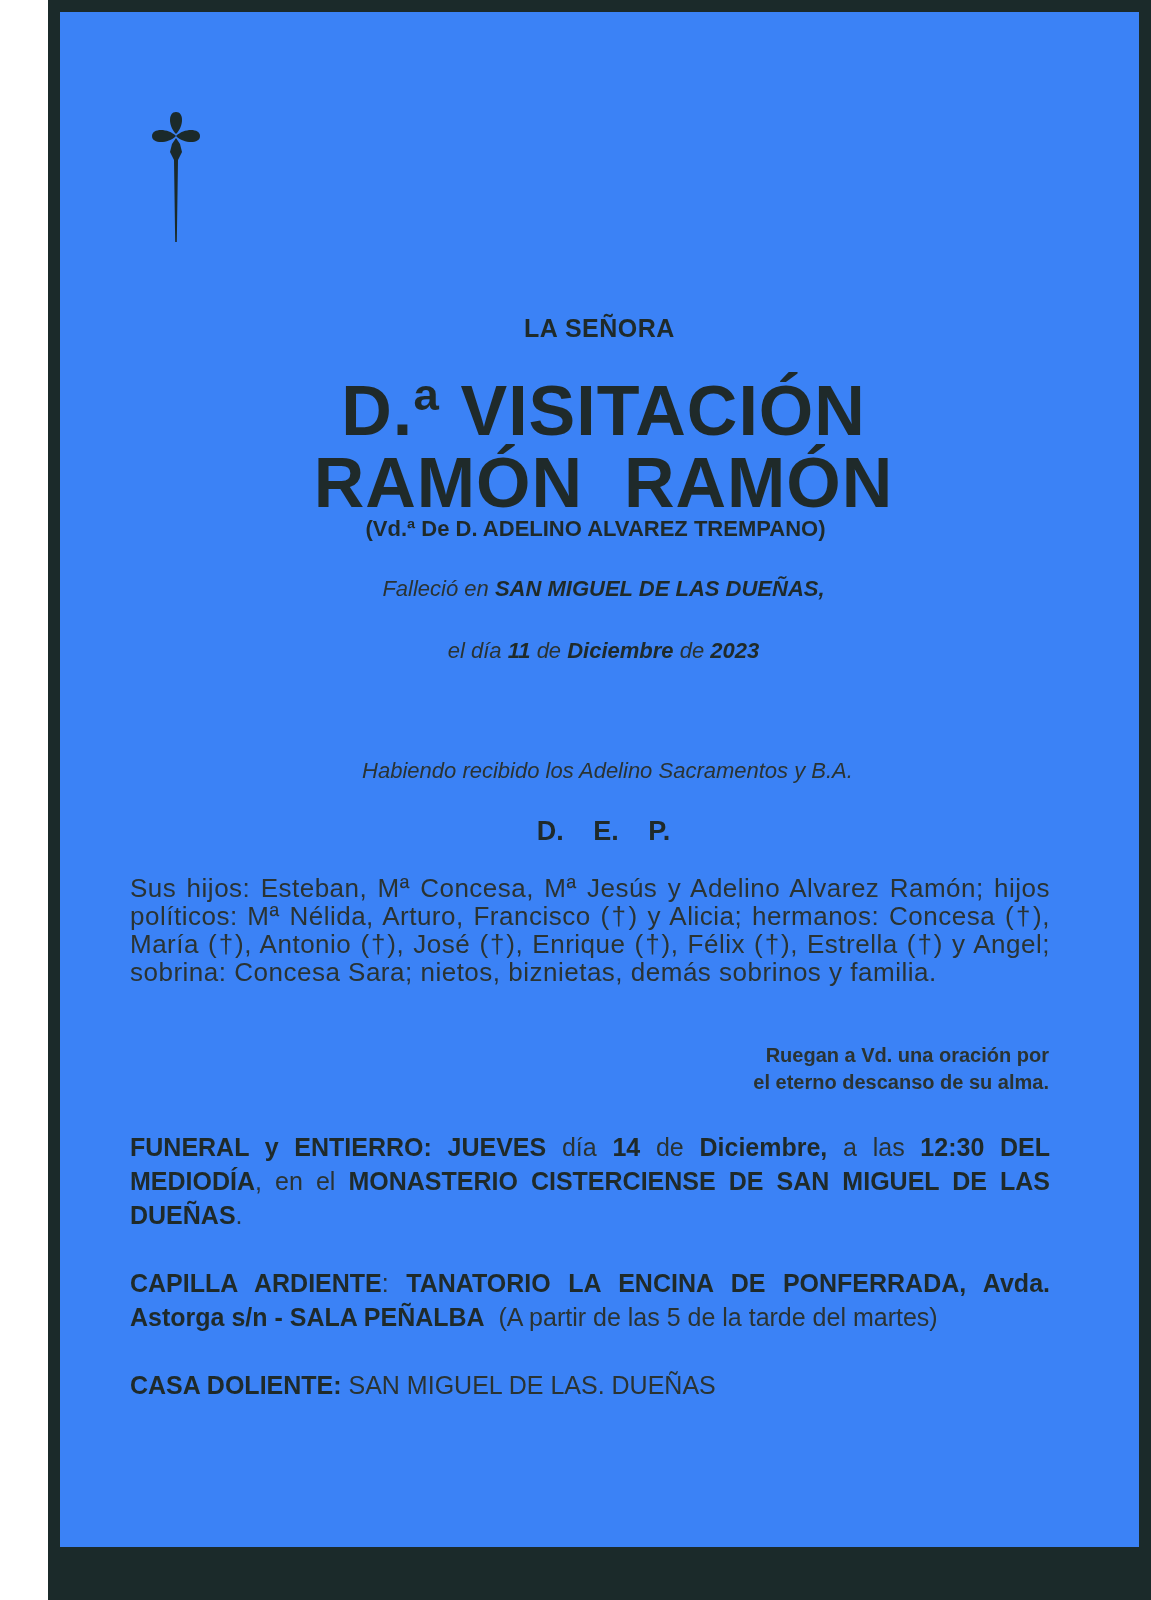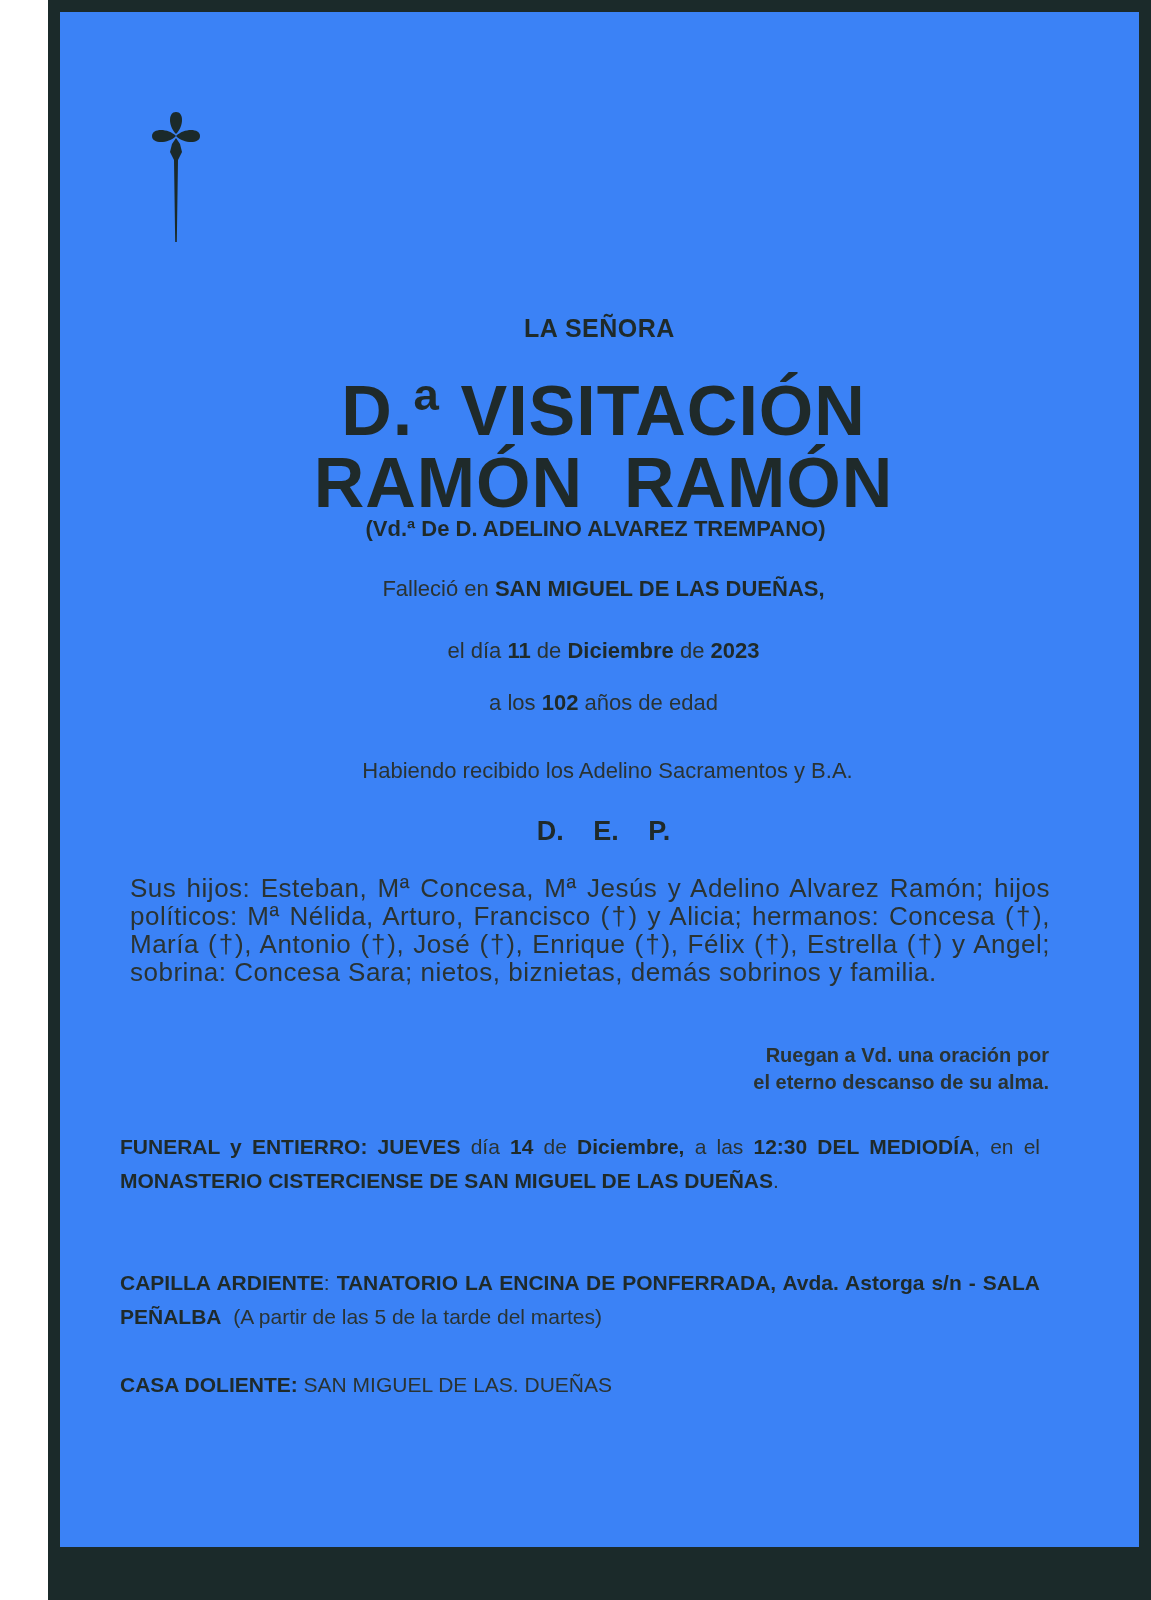--- a/index.html
+++ b/index.html
@@ -60,20 +60,21 @@
     .name2 { top: 436px; left: 4px; }
     .widow {
       top: 504px;
       font-size: 22px;
       font-weight: bold;
       left: -4px;
     }
     .line {
       font-size: 22px;
       color: #2a3333;
+      font-style: italic;
     }
     .line b { color: #1f2a2a; }
     .l-died { top: 564px; left: 4px; }
     .l-date { top: 626px; left: 4px; }
     .l-age { top: 678px; left: 4px; }
     .l-sac { top: 746px; left: 8px; }
     .dep {
       top: 804px;
       font-size: 27px;
       font-weight: bold;
@@ -96,23 +97,23 @@
       right: 90px;
       top: 1030px;
       text-align: right;
       font-size: 20px;
       font-weight: bold;
       line-height: 27px;
       color: #2a3333;
     }
     .block {
       position: absolute;
-      left: 60px;
+      left: 70px;
       width: 920px;
-      font-size: 21px;
+      font-size: 25px;
       line-height: 34px;
       text-align: justify;
       color: #2a3333;
     }
     .block b { color: #1f2a2a; }
     .funeral { top: 1118px; }
     .chapel { top: 1254px; }
     .house { top: 1356px; }
   </style>
 </head>
@@ -140,23 +141,20 @@
     <div class="center widow">(Vd.ª De D. ADELINO ALVAREZ TREMPANO)</div>
 
     <div class="center line l-died">
       <span>Falleció en </span><b>SAN MIGUEL DE LAS DUEÑAS,</b>
     </div>
 
     <div class="center line l-date">
       <span>el día </span><b>11</b><span> de </span><b>Diciembre</b><span> de </span><b>2023</b>
     </div>
 
-    <div class="center line l-age">
-      <span>a los </span><b>102</b><span> años de edad</span>
-    </div>
 
     <div class="center line l-sac">Habiendo recibido los Adelino Sacramentos y B.A.</div>
 
     <div class="center dep">D. E. P.</div>
 
     <div class="family">Sus hijos: Esteban, Mª Concesa, Mª Jesús y Adelino Alvarez Ramón; hijos políticos: Mª Nélida, Arturo, Francisco (†) y Alicia; hermanos: Concesa (†), María (†), Antonio (†), José (†), Enrique (†), Félix (†), Estrella (†) y Angel; sobrina: Concesa Sara; nietos, biznietas, demás sobrinos y familia.</div>
 
     <div class="prayer">
       <div>Ruegan a Vd. una oración por</div>
       <div>el eterno descanso de su alma.</div>

